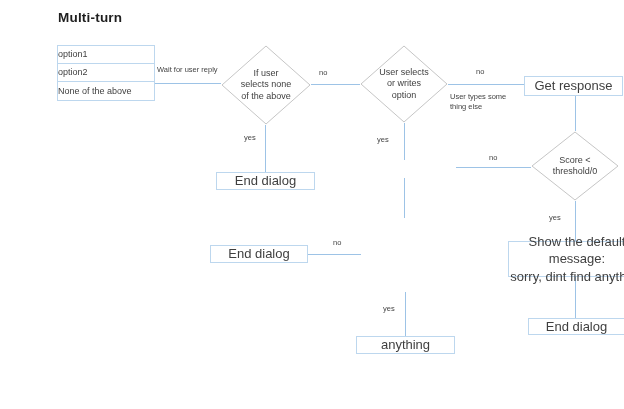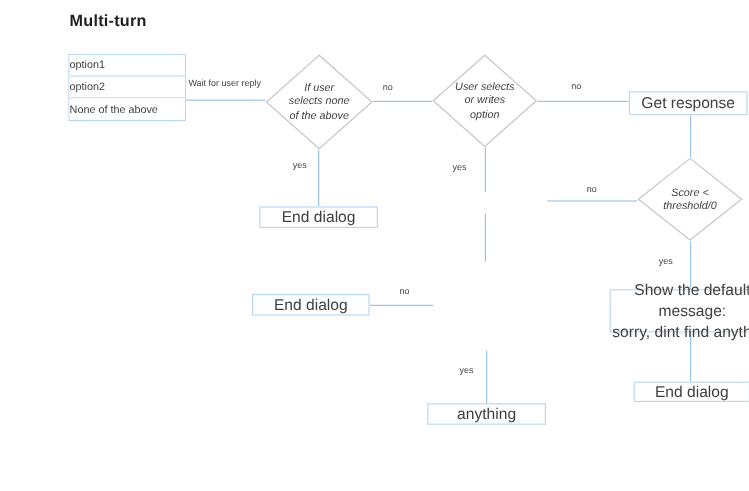--- a/index.html
+++ b/index.html
@@ -33,21 +33,21 @@
     display:flex;align-items:center;justify-content:center;
     font-size:13px;color:#3f3f3f;text-align:center;
     white-space:pre-line;line-height:1.35;
   }
   .diamond{position:absolute;}
   .diamond svg{position:absolute;left:0;top:0;}
   .dtext{
     position:absolute;left:0;top:0;right:0;bottom:0;
     display:flex;align-items:center;justify-content:center;
     font-size:9px;color:#3f3f3f;text-align:center;
-    white-space:pre-line;line-height:1.25;font-style:italic;
+    white-space:pre-line;line-height:1.25;
   }
   .edge{position:absolute;background:var(--connector,#9dc3e6);}
   .elabel{
     position:absolute;
     font-size:7.5px;color:#444;text-align:left;
     white-space:pre-line;line-height:1.35;
   }
 </style>
 </head>
 <body>
@@ -107,19 +107,21 @@
   <div class="box" style="left:162px;top:245px;width:98px;height:18px">End dialog</div>
   <div class="box" style="left:308px;top:336px;width:99px;height:18px">anything</div>
   <div class="box" style="left:460px;top:241px;width:138px;height:36px">Show the default message:
 sorry, dint find anything</div>
   <div class="box" style="left:480px;top:318px;width:97px;height:17px">End dialog</div>
 
   <div class="elabel" style="left:109px;top:65px;width:68px">Wait for user reply</div>
   <div class="elabel" style="left:271px;top:68px">no</div>
   <div class="elabel" style="left:196px;top:133px">yes</div>
   <div class="elabel" style="left:428px;top:67px">no</div>
+  <div class="elabel" style="left:402px;top:92px;width:70px">User types some
+thing else</div>
   <div class="elabel" style="left:329px;top:135px">yes</div>
   <div class="elabel" style="left:441px;top:153px">no</div>
   <div class="elabel" style="left:501px;top:213px">yes</div>
   <div class="elabel" style="left:285px;top:238px">no</div>
   <div class="elabel" style="left:335px;top:304px">yes</div>
 
 </div>
 
 </body></html>

